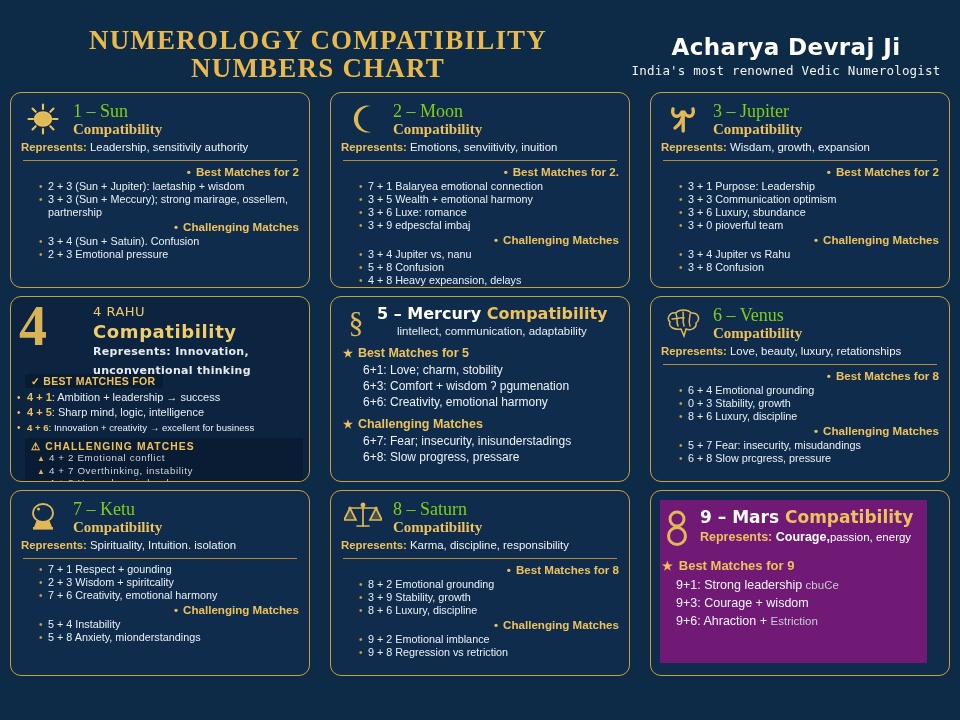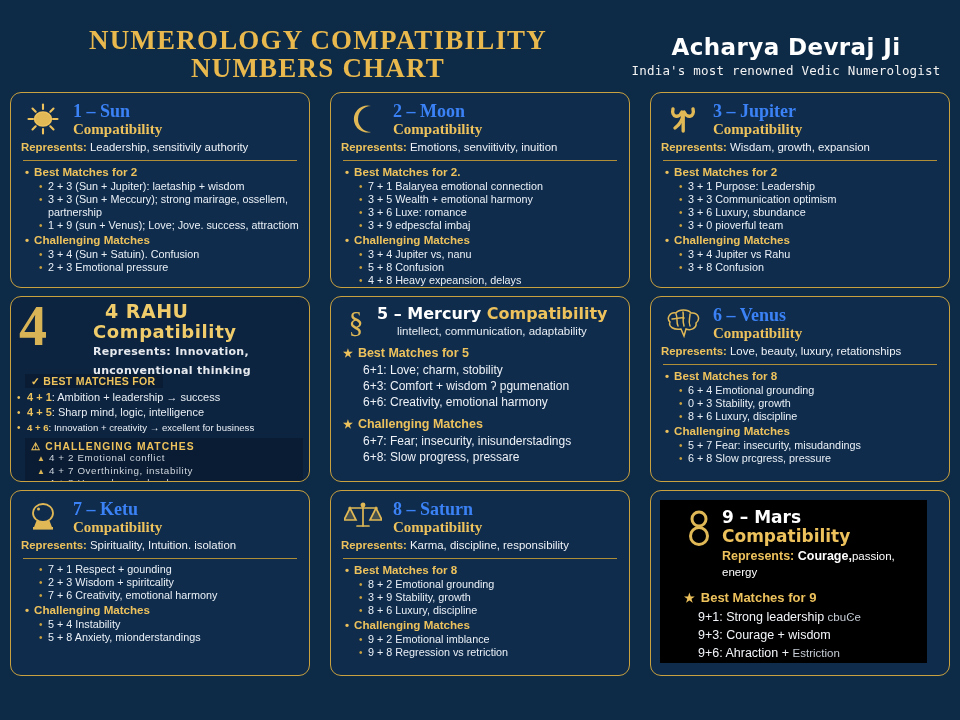--- a/index.html
+++ b/index.html
@@ -44,37 +44,37 @@
     overflow: hidden;
   }
   .card.tall { height: 186px; }
 
   
   .head { display: flex; align-items: flex-start; gap: 8px; }
   .icon { flex: 0 0 auto; width: 44px; height: 36px; display:flex; align-items:center; justify-content:center; }
   .icon svg { display:block; }
   .head-txt { padding-top: 1px; }
   .h-num {
-    font-family: "Liberation Serif", serif; font-weight: bold;
-    font-size: 18px; color: #3b82f6; line-height: 19px; white-space: nowrap;
+    font-family: "Liberation Serif", serif; font-weight: normal;
+    font-size: 18px; color: #84cc16; line-height: 19px; white-space: nowrap;
   }
   .h-sub {
     font-family: "Liberation Serif", serif; font-weight: bold;
     font-size: 15px; color: #edc25c; line-height: 16px;
   }
 
   .represents {
     margin-top: 4px; font-size: 11.4px; line-height: 13.5px; color: #eef2f6;
   }
   .represents b { color: #edc25c; font-weight: bold; }
   .rule { height: 1px; background: #b08d37; margin: 5px 2px 4px 2px; }
 
   .sec-head {
     font-size: 11.6px; color: #edc25c; font-weight: bold;
-    margin: 1px 0 1px 4px; line-height: 14px;
+    margin: 1px 0 1px 4px; line-height: 14px; text-align: right;
   }
   .sec-head::before { content: "\2022"; color: #edc25c; margin-right: 5px; }
   ul { list-style: none; margin: 0 0 0 18px; }
   li {
     font-size: 10.8px; line-height: 13px; color: #eaf0f6;
     white-space: nowrap; position: relative; padding-left: 9px;
   }
   li::before {
     content: "\2022"; position: absolute; left: 0; color: #c9a13e; font-size: 10px;
   }
@@ -83,22 +83,22 @@
   
   .card4 { background: #0c2440; padding: 0; }
   .c4-top { position: relative; height: 74px; padding: 4px 8px 0 8px; }
   .c4-bignum {
     position: absolute; left: 8px; top: 0px;
     font-family: "Liberation Serif", serif; font-weight: bold;
     font-size: 56px; color: #d9b457; line-height: 58px;
   }
   .c4-head { margin-left: 74px; }
   .c4-t1 {
-    font-family: "DejaVu Sans", sans-serif; font-weight: bold;
-    font-size: 19px; color: #f0cc6a; line-height: 21px; letter-spacing: .5px; margin-left: 12px;
+    font-family: "DejaVu Sans", sans-serif; font-weight: normal;
+    font-size: 13px; color: #f0cc6a; line-height: 21px; letter-spacing: .5px;
   }
   .c4-t2 {
     font-family: "DejaVu Sans", sans-serif; font-weight: bold;
     font-size: 18px; color: #f0cc6a; line-height: 19px; letter-spacing: .6px;
   }
   .c4-rep {
     font-family: "DejaVu Sans", sans-serif; font-weight: bold;
     font-size: 11px; color: #e6e9ee; line-height: 19px; letter-spacing: .3px;
     margin-top: 1px;
   }
@@ -142,21 +142,21 @@
   .c5-list { margin-left: 22px; }
   .c5-list li {
     font-size: 12px; line-height: 16px; color:#eef2f7; padding-left:0; white-space: nowrap;
   }
   .c5-list li::before { content: none; }
 
   
   .card9 { padding: 0; background: #0f2c4d; }
   .c9-inner {
     position: absolute; left: 9px; top: 9px; right: 22px; bottom: 12px;
-    background: #000000; padding: 8px 24px;
+    background: #701a75; padding: 8px 2px;
     overflow: hidden;
   }
   .c9-head { display:flex; align-items:flex-start; gap: 8px; }
   .c9-t {
     font-family:"DejaVu Sans", sans-serif; font-weight:bold;
     font-size: 17px; line-height: 19px; color:#ffffff;
   }
   .c9-t .gold { color:#edc25c; }
   .c9-rep { font-size: 12.5px; line-height: 16px; color:#ffffff; font-weight:bold; margin-top:2px; }
   .c9-rep b { color:#edc25c; }
@@ -214,21 +214,20 @@
           </div>
           <div class="represents">
             <b>Represents:</b>
             <span>Leadership, sensitivily authority</span>
           </div>
           <div class="rule"></div>
           <div class="sec-head">Best Matches for 2</div>
           <ul>
             <li class="wrap">2 + 3 (Sun + Jupiter): laetaship + wisdom</li>
             <li class="wrap">3 + 3 (Sun + Meccury); strong marirage, ossellem, partnership</li>
-            <li class="wrap">1 + 9 (sun + Venus); Love; Jove. success, attractiom</li>
           </ul>
           <div class="sec-head">Challenging Matches</div>
           <ul>
             <li>3 + 4 (Sun + Satuin). Confusion</li>
             <li>2 + 3 Emotional pressure</li>
           </ul>
         </div>
       </div>
 
       <div class="cell">

